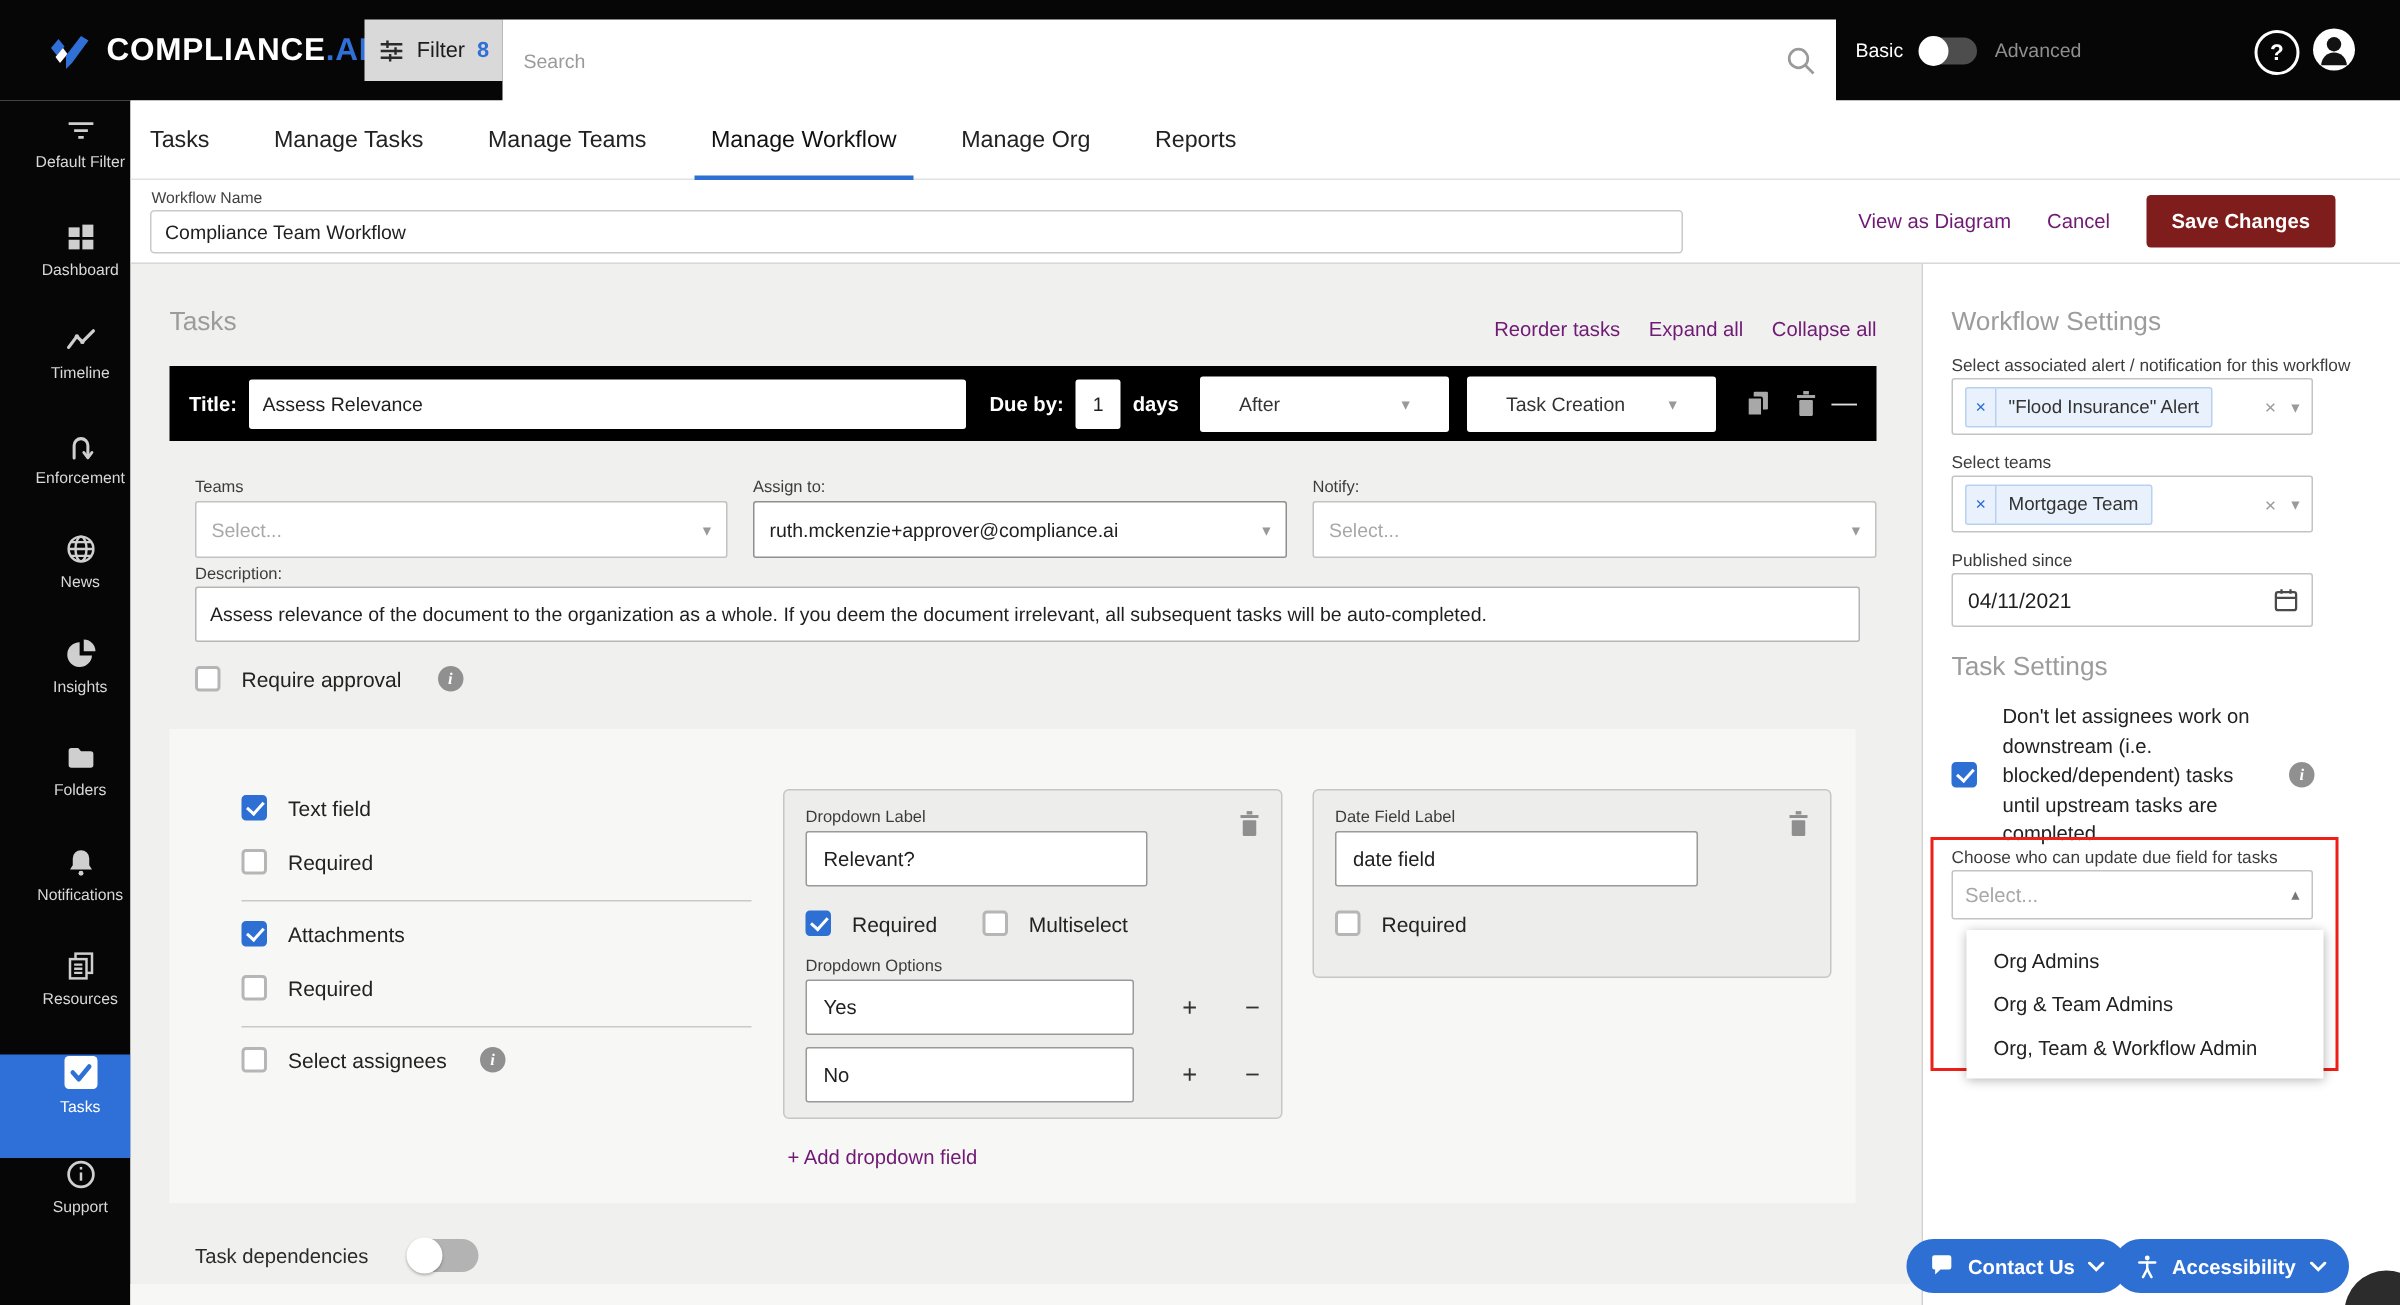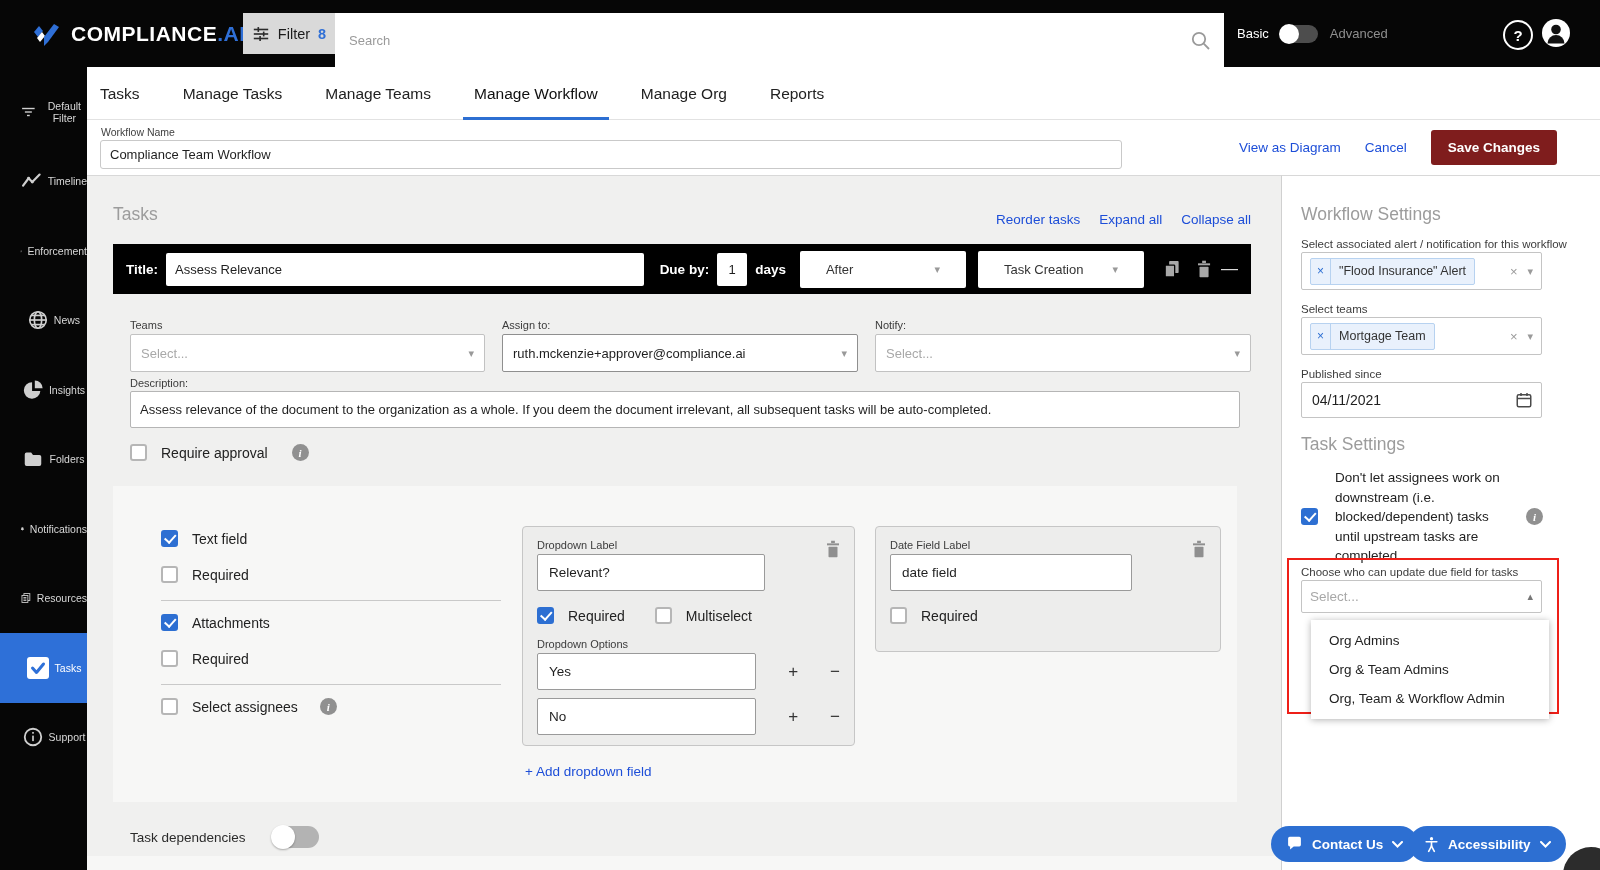--- a/index.html
+++ b/index.html
@@ -19,35 +19,35 @@
   .searchbox svg{margin-right:12px;}
   .mode{position:absolute;top:0;height:67px;display:flex;align-items:center;gap:12px;left:1237px;}
   .mode .basic{color:#fff;font-size:13px;font-weight:normal;}
   .mode .adv{color:#8f8f8f;font-size:13px;}
   .toggle{width:37px;height:18px;border-radius:10px;background:#4d4d4d;position:relative;cursor:pointer;}
   .toggle .knob{position:absolute;left:-2px;top:-1px;width:20px;height:20px;border-radius:50%;background:#fff;}
   .help-circle{position:absolute;left:1503px;top:20px;width:26px;height:26px;border:2.5px solid #fff;border-radius:50%;color:#fff;font-weight:bold;font-size:15px;display:flex;align-items:center;justify-content:center;cursor:pointer;}
   .avatar{position:absolute;left:1541px;top:18px;cursor:pointer;}
   
   .sidebar{position:absolute;left:0;top:67px;width:87px;height:803px;background:#060606;padding-top:10px;box-sizing:border-box;}
-  .side-item{height:69.5px;display:flex;flex-direction:row;align-items:center;justify-content:center;gap:5px;cursor:pointer;padding-left:20px;}
+  .side-item{height:69.5px;display:flex;flex-direction:column;align-items:center;gap:5px;cursor:pointer;padding-left:20px;}
   .side-item .lbl{font-size:10.5px;color:#d8d8d8;text-align:center;}
   .side-item.active{background:#2e70d8;}
   .side-item.active .lbl{color:#fff;}
   
   .tabbar{position:absolute;left:87px;top:67px;width:1513px;height:53px;background:#fff;border-bottom:1px solid #e2e2e2;display:flex;align-items:center;gap:43px;padding-left:13px;box-sizing:border-box;}
   .tab{font-size:15.5px;color:#222;position:relative;height:53px;line-height:53px;cursor:pointer;white-space:nowrap;}
   .tab.active{color:#101010;font-weight:bold;font-weight:500;}
   .tab.active::after{content:"";position:absolute;left:-11px;right:-11px;bottom:0;height:3px;background:#2d6fd2;}
   
   .wfrow{position:absolute;left:87px;top:120px;width:1513px;height:55px;background:#fff;}
   .wfrow .wf-label{position:absolute;left:14px;top:6px;font-size:10.5px;color:#3f3f3f;}
   .wfrow input{position:absolute;left:13px;top:20px;width:1022px;height:29px;border:1px solid #c9c9c9;border-radius:3px;font-size:13px;padding:0 9px;color:#1f1f1f;font-family:"Liberation Sans",sans-serif;box-sizing:border-box;outline:none;}
   .wf-actions{position:absolute;right:43px;top:0;height:55px;display:flex;align-items:center;gap:24px;}
-  .linkish{color:#1d4ed8;font-size:13.5px;cursor:pointer;white-space:nowrap;}
+  .linkish{color:#701a75;font-size:13.5px;cursor:pointer;white-space:nowrap;}
   .save-btn{background:#7f1d1d;color:#fff;font-size:13.5px;font-weight:bold;border:none;border-radius:3px;height:35px;padding:0 17px;cursor:pointer;font-family:"Liberation Sans",sans-serif;}
   
   .editor{position:absolute;left:87px;top:175px;width:1194px;height:695px;background:#f0f0ef;border-top:1px solid #d8d8d8;box-sizing:border-box;}
   .sec-title{font-size:17.5px;color:#9c9c9c;}
   .editor-links{position:absolute;right:30px;top:36px;display:flex;gap:19px;}
   .taskbar{position:absolute;left:26px;top:68px;width:1138px;height:50px;background:#000;display:flex;align-items:center;padding:0 13px;box-sizing:border-box;gap:8px;justify-content:center;}
   .taskbar .wlabel{color:#fff;font-size:13.5px;font-weight:bold;white-space:nowrap;}
   .taskbar input{height:33px;border:none;border-radius:2px;font-size:13px;padding:0 9px;color:#1f1f1f;font-family:"Liberation Sans",sans-serif;outline:none;}
   .hsel{background:#fff;height:37px;border-radius:2px;display:flex;align-items:center;padding:0 26px;font-size:13px;color:#333;box-sizing:border-box;cursor:pointer;}
   .caret{margin-left:auto;color:#999;font-size:11px;}
@@ -147,20 +147,31 @@
       <svg width="22" height="20" viewBox="0 0 24 20">
           <g stroke="#cfcfcf" stroke-width="2" fill="none">
             <line x1="3" y1="5" x2="21" y2="5"></line>
             <line x1="7" y1="10" x2="17" y2="10"></line>
             <line x1="10" y1="15" x2="14" y2="15"></line>
           </g>
         </svg>
       <span class="lbl">Default Filter</span>
     </div>
     <div class="side-item">
+      <svg width="22" height="22" viewBox="0 0 24 24">
+          <g fill="#cfcfcf">
+            <rect x="3" y="5" width="8" height="7"></rect>
+            <rect x="13" y="3" width="8" height="9"></rect>
+            <rect x="3" y="14" width="8" height="7"></rect>
+            <rect x="13" y="14" width="8" height="7"></rect>
+          </g>
+        </svg>
+      <span class="lbl">Dashboard</span>
+    </div>
+    <div class="side-item">
       <svg width="24" height="22" viewBox="0 0 24 24">
           <polyline points="3,17 9,9 13,13 21,5" stroke="#cfcfcf" stroke-width="2.4" fill="none" stroke-linecap="round" stroke-linejoin="round"></polyline>
           <circle cx="9" cy="9" r="1.6" fill="#cfcfcf"></circle>
           <circle cx="13" cy="13" r="1.6" fill="#cfcfcf"></circle>
         </svg>
       <span class="lbl">Timeline</span>
     </div>
     <div class="side-item">
       <svg width="22" height="22" viewBox="0 0 24 24">
           <path d="M7 21 V12 a5 5 0 0 1 10 0 V20" stroke="#cfcfcf" stroke-width="2.2" fill="none" stroke-linecap="round"></path>

